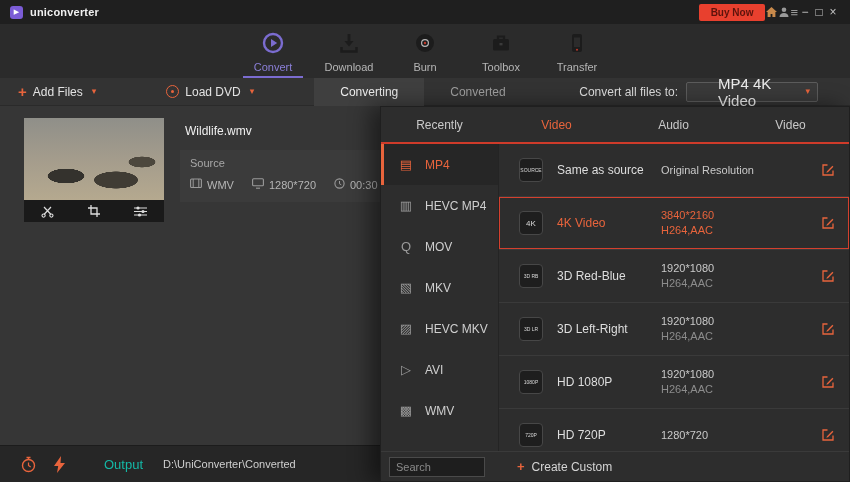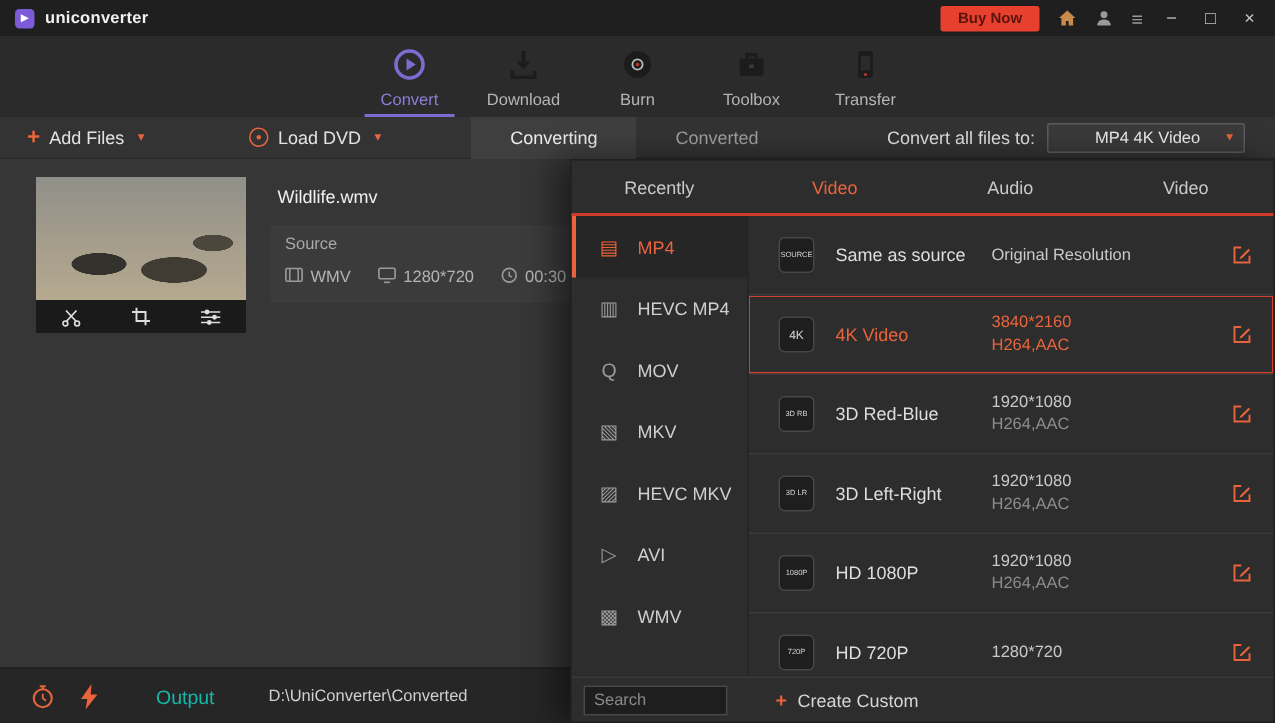--- a/index.html
+++ b/index.html
@@ -3,21 +3,21 @@
 <meta charset="utf-8">
 <style>
   * { box-sizing: border-box; margin: 0; padding: 0; }
   body { margin: 0; background: #111; font-family: "Liberation Sans", sans-serif; }
   .app { position: relative; width: 850px; height: 482px; background: #363636; overflow: hidden; color: #ddd; font-size: 12px; }
 
   
   .titlebar { position: absolute; top: 0; left: 0; width: 850px; height: 24px; background: #1f1f1f; display: flex; align-items: center; padding: 0 10px; }
   .logo { width: 13px; height: 13px; border-radius: 3px; background: #7b5cd6; color: #fff; font-size: 7px; display: flex; align-items: center; justify-content: center; margin-right: 7px; }
   .app-name { color: #f0f0f0; font-size: 11px; font-weight: bold; letter-spacing: .2px; }
-  .tb-right { margin-left: auto; display: flex; align-items: center; gap: 12px; }
+  .tb-right { margin-left: auto; display: flex; align-items: center; }
   .buy-now { background: #e8402e; color: #5c130c; border: none; border-radius: 2px; font-size: 10px; font-weight: bold; padding: 3px 12px; font-family: inherit; cursor: pointer; }
   .tb-ico { font-size: 12px; color: #9a9a9a; line-height: 1; cursor: pointer; display: flex; align-items: center; }
   .winctl { color: #c2c2c2; font-size: 12px; width: 14px; text-align: center; cursor: pointer; }
 
   
   .nav { position: absolute; top: 24px; left: 0; width: 850px; height: 54px; background: #2b2b2b; display: flex; justify-content: center; gap: 16px; padding-top: 7px; }
   .nav-tab { width: 60px; display: flex; flex-direction: column; align-items: center; gap: 3px; padding-bottom: 4px; border-bottom: 2px solid transparent; cursor: pointer; }
   .nav-tab .nav-label { font-size: 11px; color: #b5b5b5; }
   .nav-tab.active { border-bottom-color: #7b6cd0; }
   .nav-tab.active .nav-label { color: #8b7fd8; }
@@ -25,24 +25,24 @@
   
   .toolbar { position: absolute; top: 78px; left: 0; width: 850px; height: 28px; background: #333333; display: flex; align-items: center; border-bottom: 1px solid #2a2a2a; }
   .tb-group { display: flex; align-items: center; gap: 6px; cursor: pointer; }
   .plus { color: #e8643c; font-size: 15px; font-weight: bold; line-height: 1; }
   .caret { color: #e8643c; font-size: 9px; line-height: 1; margin-left: 3px; }
   .tb-text { color: #e3e3e3; font-size: 12px; }
   .dvd-icon { width: 13px; height: 13px; border: 1.5px solid #e8643c; border-radius: 50%; display: flex; align-items: center; justify-content: center; }
   .dvd-dot { width: 3px; height: 3px; background: #e8643c; border-radius: 50%; }
   .queue-tab { height: 28px; line-height: 28px; padding: 0 26px; font-size: 12px; color: #9f9f9f; cursor: pointer; }
   .queue-tab.active { background: #3f3f3f; color: #ececec; }
-  .convert-all { margin-left: auto; margin-right: 20px; display: flex; align-items: center; gap: 8px; }
+  .convert-all { margin-left: auto; margin-right: 32px; display: flex; align-items: center; gap: 8px; }
   .convert-all-label { color: #dedede; font-size: 12px; }
   .select-box { width: 132px; height: 20px; background: #3a3a3a; border: 1px solid #5c5c5c; border-radius: 2px; display: flex; align-items: center; justify-content: space-between; padding: 0 7px; cursor: pointer; }
-  .select-value { color: #ececec; font-size: 11px; padding-left: 24px; }
+  .select-value { color: #ececec; font-size: 15px; padding-left: 24px; }
 
   
   .content { position: absolute; top: 106px; left: 0; width: 850px; height: 339px; background: #363636; }
   .thumb { position: absolute; left: 24px; top: 12px; width: 140px; height: 104px; cursor: pointer; }
   .thumb-img { width: 140px; height: 82px;
     background:
       radial-gradient(ellipse 30px 12px at 42px 58px, #34322d 60%, transparent 62%),
       radial-gradient(ellipse 36px 14px at 92px 62px, #403c34 60%, transparent 62%),
       radial-gradient(ellipse 22px 9px at 118px 44px, #4c473d 60%, transparent 62%),
       linear-gradient(180deg, #8f8f89 0%, #a49c8c 50%, #b5a98f 100%); }
@@ -51,21 +51,21 @@
   .file-name { position: absolute; left: 185px; top: 18px; color: #f0f0f0; font-size: 12px; }
   .source-box { position: absolute; left: 180px; top: 44px; width: 670px; height: 52px; background: #3b3b3b; padding: 7px 10px; }
   .source-label { color: #a8a8a8; font-size: 11px; }
   .source-info { margin-top: 9px; display: flex; align-items: center; gap: 18px; }
   .info-item { display: flex; align-items: center; gap: 5px; color: #b5b5b5; font-size: 11px; }
 
   
   .statusbar { position: absolute; bottom: 0; left: 0; width: 850px; height: 37px; background: #262626; border-top: 1px solid #1c1c1c; display: flex; align-items: center; padding-left: 20px; gap: 16px; }
   .sb-icon { display: flex; align-items: center; cursor: pointer; }
   .output-label { color: #14b8a6; font-size: 13px; margin-left: 22px; }
-  .output-path { color: #cfcfcf; font-size: 11px; margin-left: 20px; }
+  .output-path { color: #cfcfcf; font-size: 11px; margin-left: 4px; }
 
   
   .panel { position: absolute; top: 106px; right: 0; width: 470px; height: 376px; background: #2d2d2d; border: 1px solid #1f1f1f; box-shadow: -10px 0 20px rgba(0,0,0,.45); display: flex; flex-direction: column; }
   .panel-tabs { height: 37px; display: flex; border-bottom: 2px solid #cf3b2a; flex: none; }
   .panel-tab { flex: 1; display: flex; align-items: center; justify-content: center; font-size: 12px; color: #c9c9c9; cursor: pointer; }
   .panel-tab.active { color: #e8643c; }
   .panel-body { flex: 1; display: flex; overflow: hidden; }
   .format-col { width: 118px; border-right: 1px solid #242424; overflow: hidden; flex: none; }
   .format-item { height: 41px; display: flex; align-items: center; gap: 11px; padding-left: 14px; border-left: 3px solid transparent; color: #cfcfcf; cursor: pointer; }
   .format-item .f-icon { width: 16px; text-align: center; color: #9a9a9a; font-size: 13px; }

